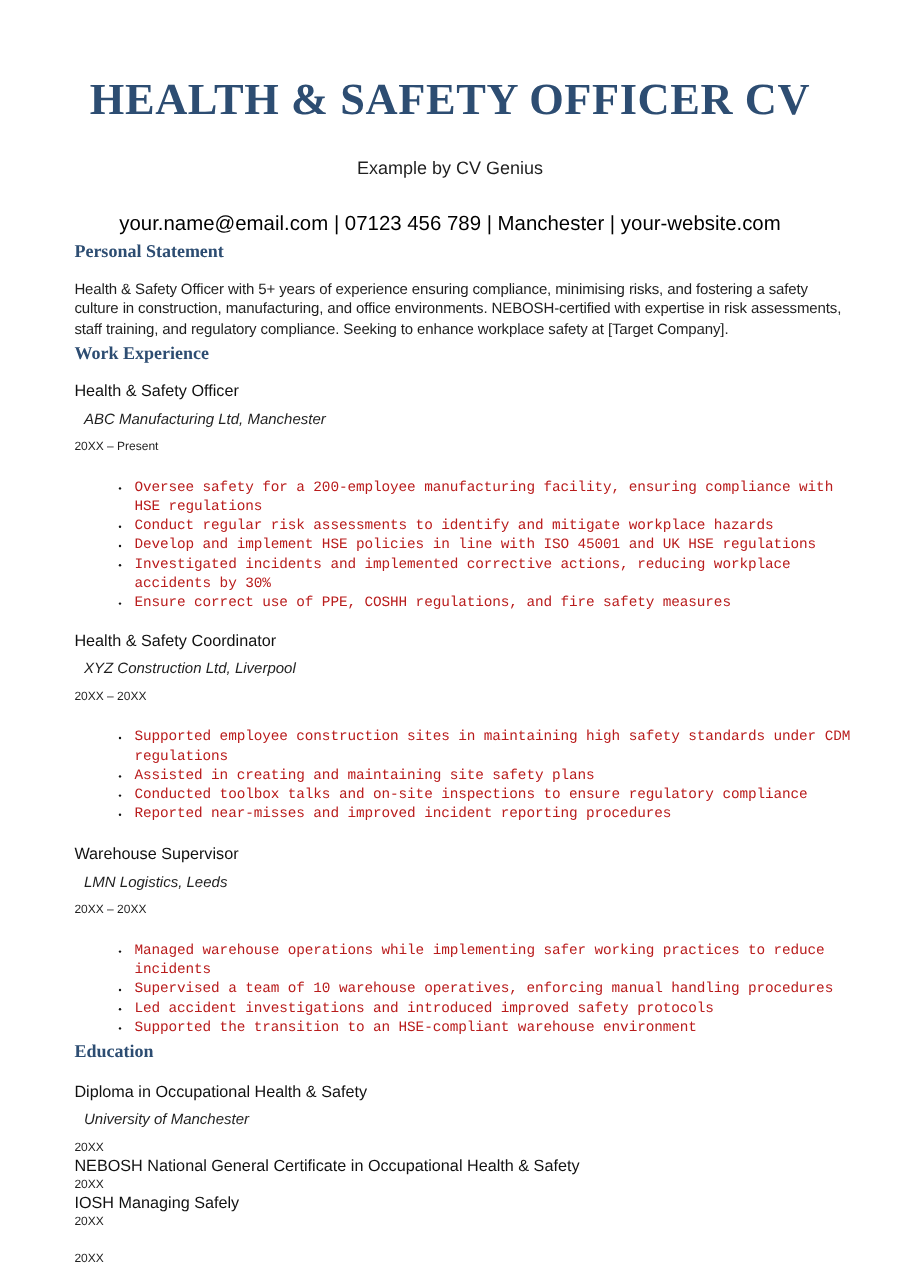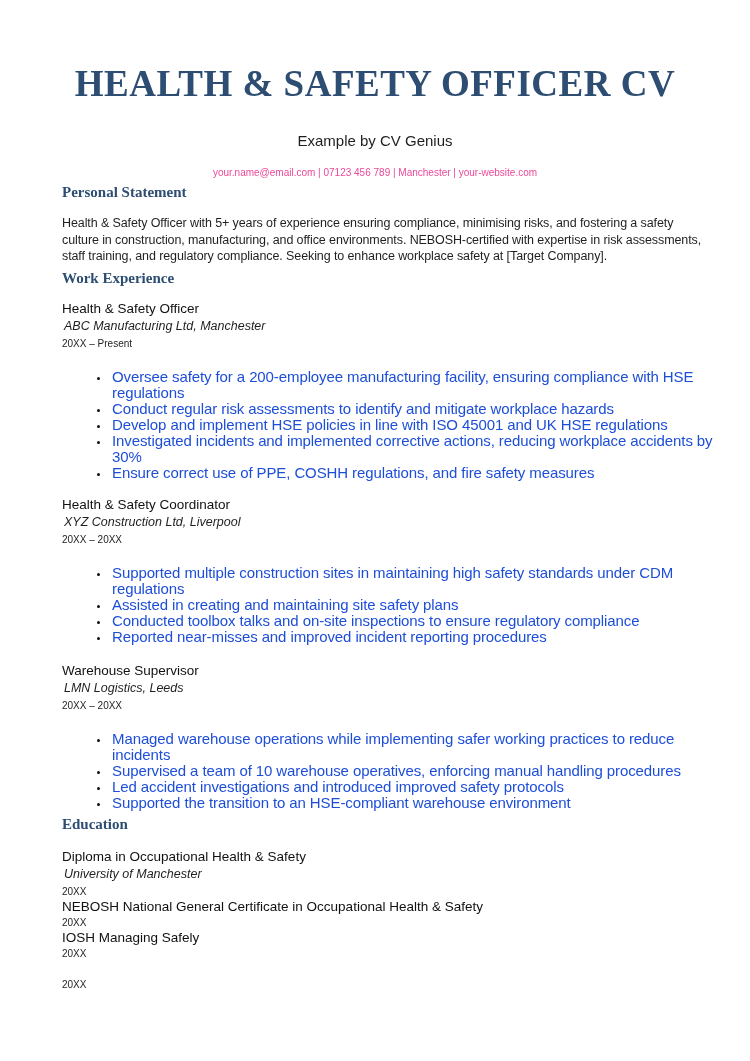--- a/index.html
+++ b/index.html
@@ -24,24 +24,24 @@
     color: #2d4d72;
     text-align: center;
   }
   .subtitle {
     margin-top: 27px;
     font-size: 15px;
     line-height: 1.2;
     color: #1f1f1f;
   }
   .contact {
-    margin-top: 17px;
-    font-size: 10px;
+    margin-top: 26px;
+    font-size: 17px;
     line-height: 1.25;
-    color: #ec4899;
+    color: #000000;
   }
   .content { margin: 0 28px 0 62px; }
   h2.section-heading {
     font-family: "Liberation Serif", serif;
     font-weight: 700;
     font-size: 15px;
     line-height: 26px;
     color: #2d4d72;
     margin: 0;
   }
@@ -60,43 +60,44 @@
     margin: 0;
     font-size: 13.5px;
     font-weight: 400;
     line-height: 16px;
     color: #111111;
   }
   .job1-title { margin-top: 10px; }
   .job2-title { margin-top: 16px; }
   .job3-title { margin-top: 18px; }
   .company, .school {
-    margin: 2px;
+    margin: 8px;
     font-style: italic;
     font-size: 12.5px;
     line-height: 15px;
     color: #1f1f1f;
   }
   .dates, .year {
     margin: 0;
     font-size: 10px;
     line-height: 15px;
     color: #1f1f1f;
   }
   ul.duties {
     margin: 18px 0 0 0;
     padding: 0 0 0 48px;
     list-style: disc outside;
   }
   ul.duties li {
-    font-size: 15px;
+    font-size: 12px;
     line-height: 16px;
     letter-spacing: -0.1px;
-    color: #1d4ed8;
+    color: #b91c1c;
     padding-left: 2px;
+    font-family: Liberation Mono, monospace;
   }
   ul.duties li::marker { color: #111111; font-size: 10px; }
   .edu-entry { }
   .edu-entry.first { margin-top: 12px; }
   .edu-entry.last { margin-top: 16px; }
 </style>
 </head>
 <body>
 
 <div class="page">
@@ -125,21 +126,21 @@
         <li>Investigated incidents and implemented corrective actions, reducing workplace accidents by 30%</li>
         <li>Ensure correct use of PPE, COSHH regulations, and fire safety measures</li>
       </ul>
     </div>
 
     <div>
       <h3 class="job-title job2-title">Health &amp; Safety Coordinator</h3>
       <p class="company">XYZ Construction Ltd, Liverpool</p>
       <p class="dates">20XX – 20XX</p>
       <ul class="duties">
-        <li>Supported multiple construction sites in maintaining high safety standards under CDM regulations</li>
+        <li>Supported employee construction sites in maintaining high safety standards under CDM regulations</li>
         <li>Assisted in creating and maintaining site safety plans</li>
         <li>Conducted toolbox talks and on-site inspections to ensure regulatory compliance</li>
         <li>Reported near-misses and improved incident reporting procedures</li>
       </ul>
     </div>
 
     <div>
       <h3 class="job-title job3-title">Warehouse Supervisor</h3>
       <p class="company">LMN Logistics, Leeds</p>
       <p class="dates">20XX – 20XX</p>

